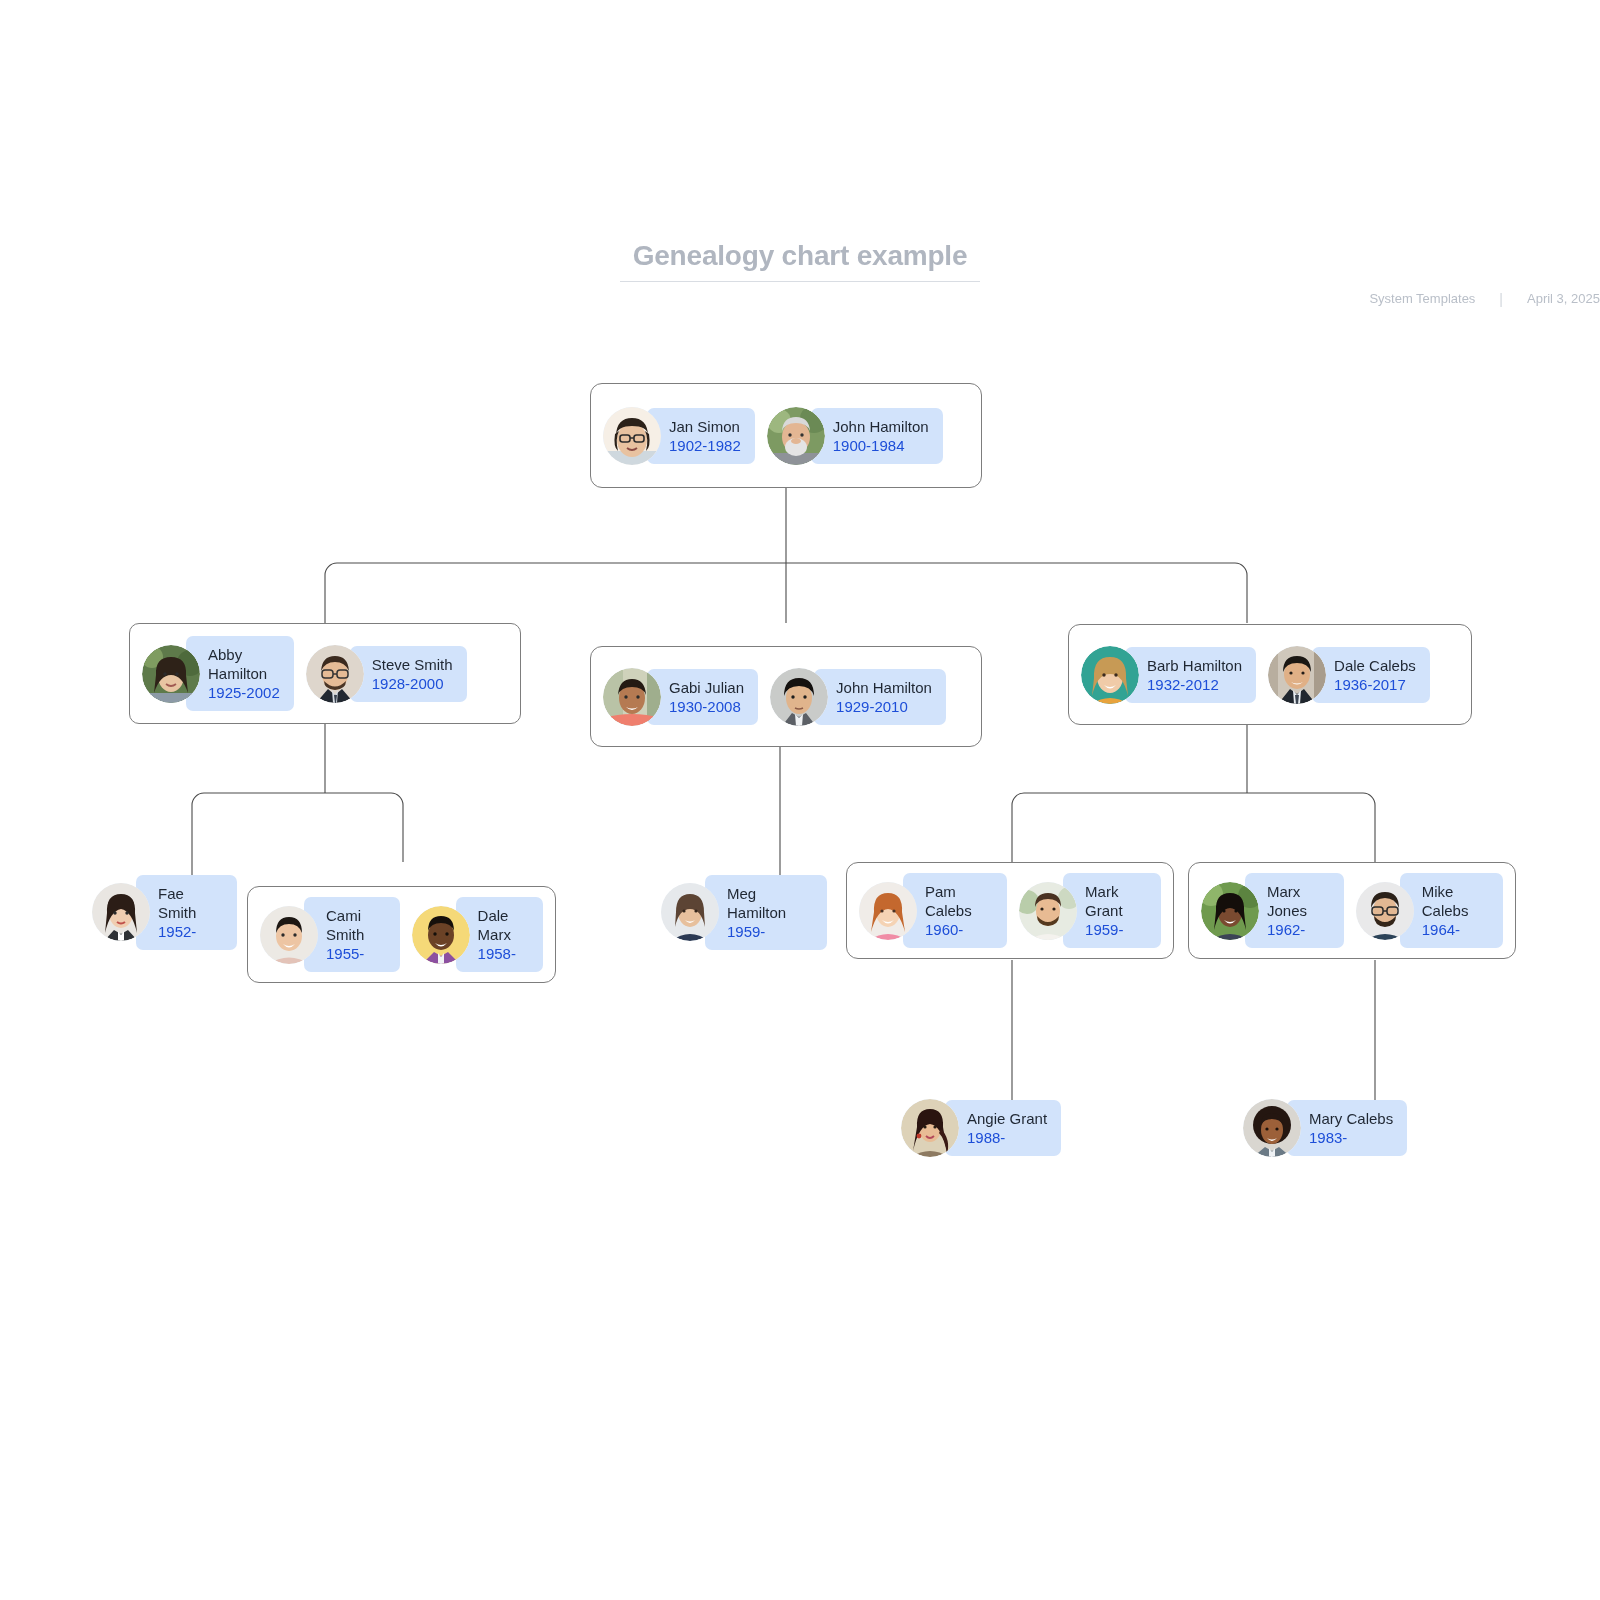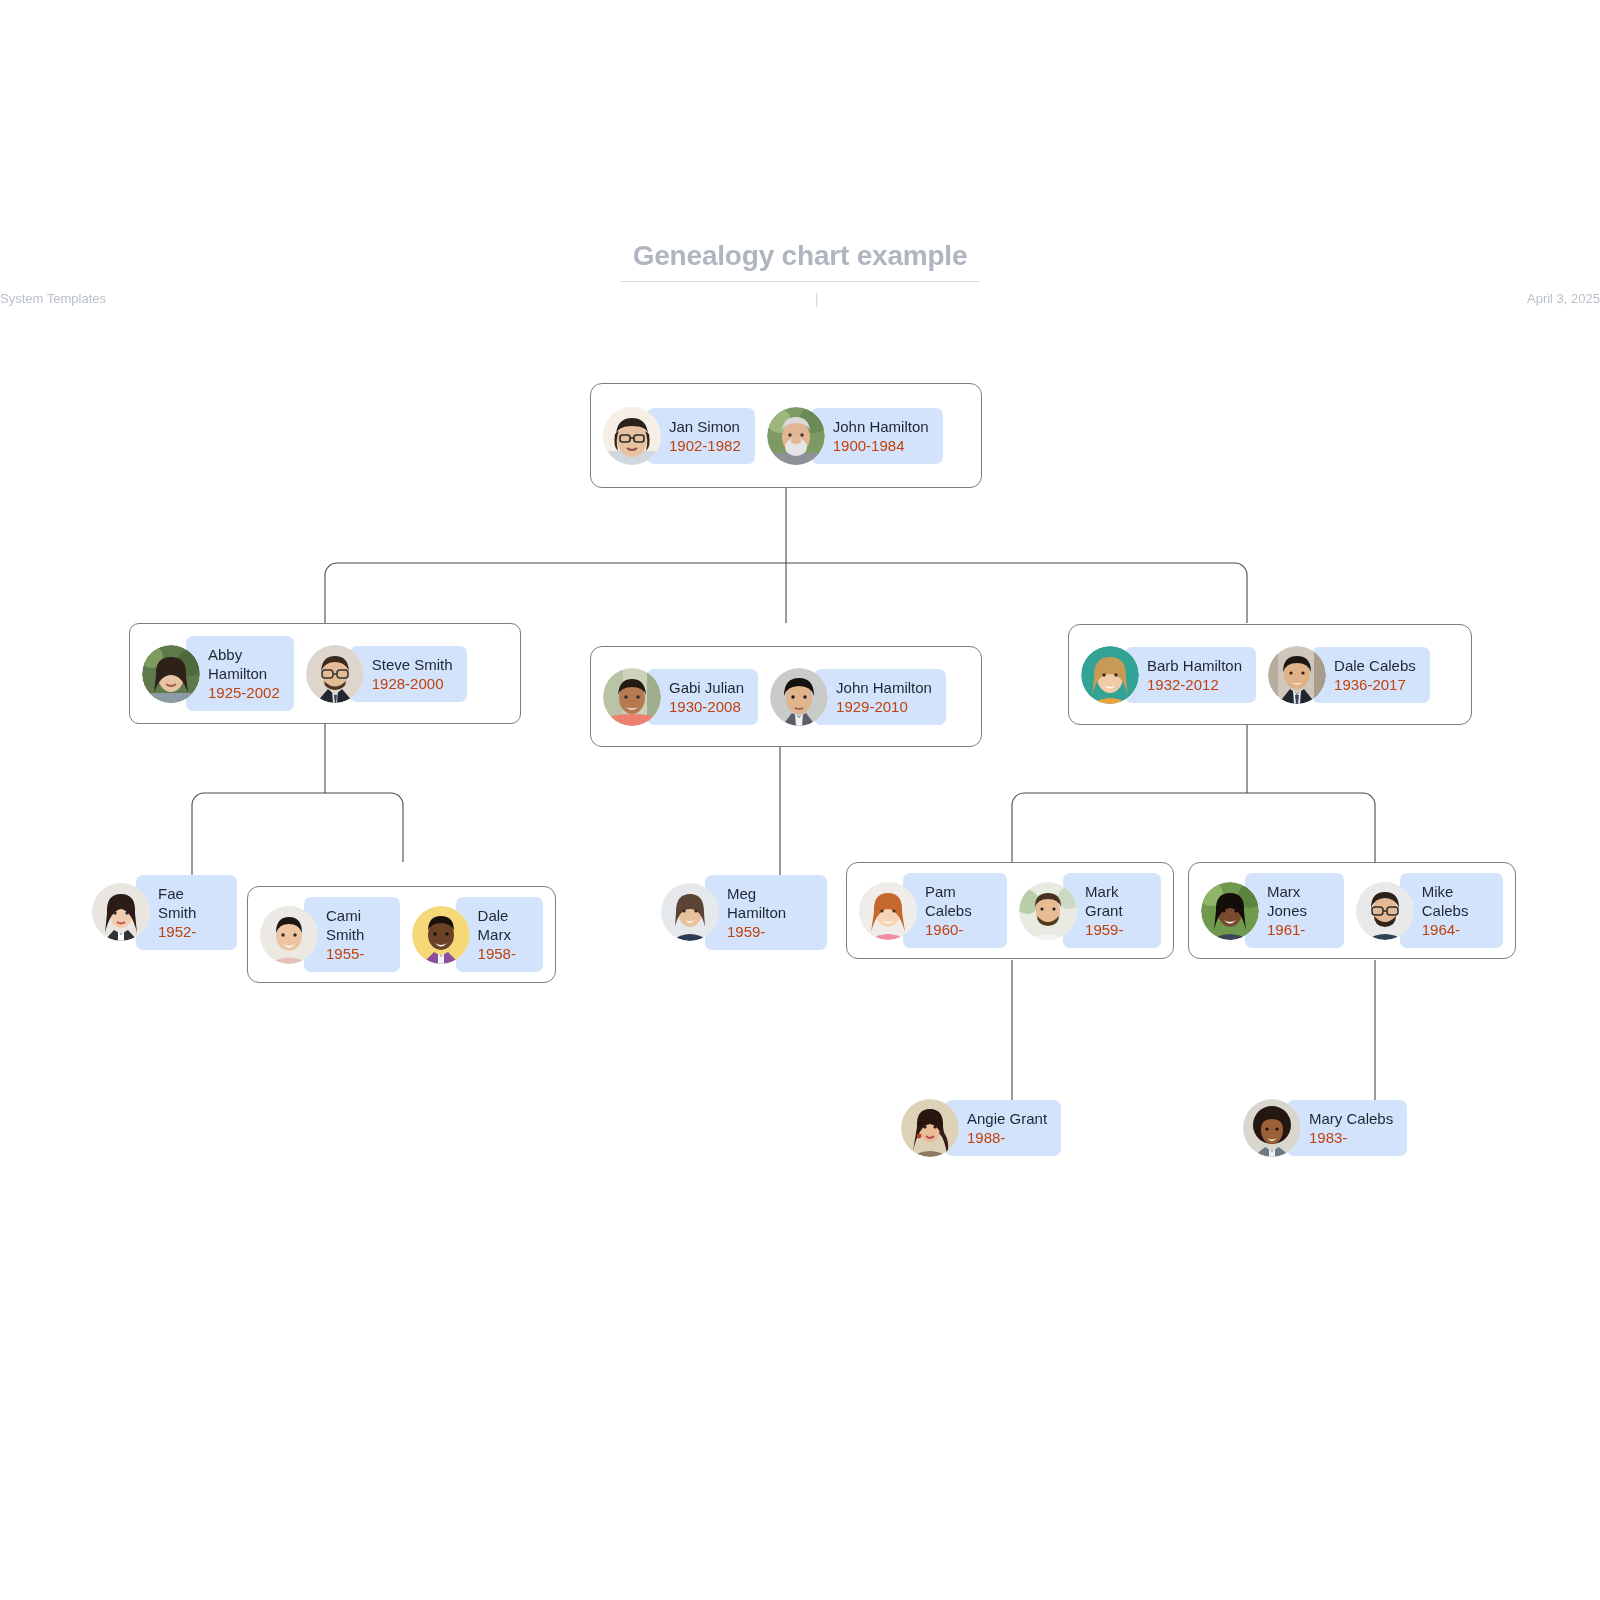--- a/index.html
+++ b/index.html
@@ -37,23 +37,23 @@
     height: 1px;
     background: #d9dde3;
     margin: 7px auto 0 auto;
   }
   #subtitle {
     margin-top: 9px;
     font-size: 13px;
     color: #b9bfc8;
     line-height: 16px;
     display: flex;
-    justify-content: space-between;
+    justify-content: flex-end;
     align-items: center;
-    gap: 14px;
+    gap: 24px;
   }
   #subtitle .sep {
     color: #d2d7dd;
     font-size: 14px;
   }
 
   
   #connectors {
     position: absolute;
     left: 0;
@@ -118,21 +118,21 @@
     z-index: 1;
   }
   .pname {
     font-size: 15px;
     color: #1f2733;
     line-height: 19px;
     white-space: pre-line;
   }
   .pdates {
     font-size: 15px;
-    color: #c2410c;
+    color: #1d4ed8;
     line-height: 19px;
   }
 </style>
 </head>
 <body>
 
 <div id="header">
   <div id="doc-title">Genealogy chart example</div>
   <div id="title-rule"></div>
   <div id="subtitle">
@@ -567,21 +567,21 @@
           <path d="M15,29 Q14,11 29,11 Q44,11 43,29 L45,48 Q40,27 29,26 Q18,27 13,48Z" fill="#140e0a"></path>
           <circle cx="23" cy="29" r="1.6" fill="#120d09"></circle>
           <circle cx="35" cy="29" r="1.6" fill="#120d09"></circle>
           <path d="M23,38 Q29,45 35,38 Q29,42 23,38Z" fill="#fff"></path>
           <path d="M10,58 Q29,46 48,58Z" fill="#3c4455"></path>
         </g>
       </svg>
     </div>
     <div class="label">
       <span class="pname">Marx Jones</span>
-      <span class="pdates">1961-</span>
+      <span class="pdates">1962-</span>
     </div>
   </div>
   <div class="person">
     <div class="avatar">
       <svg class="face" viewBox="0 0 58 58">
         <defs>
             <clipPath id="c16">
               <circle cx="29" cy="29" r="29"></circle>
             </clipPath>
           </defs>

